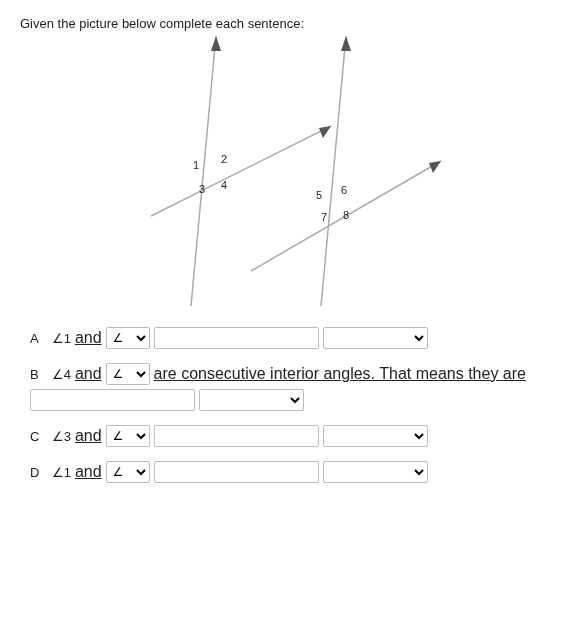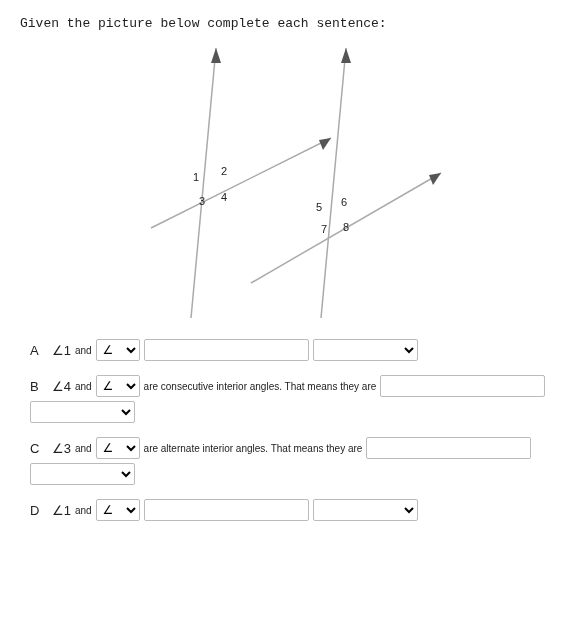--- a/index.html
+++ b/index.html
@@ -7,23 +7,21 @@
       font-family: Arial, sans-serif;
       font-size: 13px;
       background: #fff;
       width: 582px;
       min-height: 618px;
       padding: 16px 20px;
       color: #222;
     }
     .instruction {
       font-size: 13px;
-      margin-bottom: 12px;
       color: #222;
-      font-family: Liberation Mono, monospace;
     }
     .diagram-container {
       width: 100%;
       display: flex;
       justify-content: center;
       margin-bottom: 16px;
     }
     .diagram-svg {
       width: 320px;
       height: 280px;
@@ -39,22 +37,23 @@
       align-items: center;
       gap: 4px;
       flex-wrap: wrap;
     }
     .q-label {
       width: 18px;
       font-size: 13px;
       color: #222;
     }
     .q-text {
-      font-size: 10px;
+      font-size: 16px;
       color: #222;
+      text-decoration: underline;
     }
     .q-select {
       border: 1px solid #bbb;
       border-radius: 2px;
       padding: 1px 2px;
       font-size: 12px;
       background: #fff;
       height: 22px;
       min-width: 40px;
     }
@@ -156,21 +155,20 @@
     <span class="q-label">C</span>
     <span class="angle-label">∠3</span>
     <span class="q-text">and</span>
     <select class="q-select">
       <option>∠</option>
       <option>∠5</option>
       <option>∠6</option>
       <option>∠7</option>
       <option>∠8</option>
     </select>
-    <span class="q-text">are alternate interior angles.  That means they are</span>
     <input class="q-input" type="text" style="">
     <select class="q-select">
       <option></option>
       <option>equal</option>
       <option>supplementary</option>
     </select>
   </div>
 
   <div class="question-row">
     <span class="q-label">D</span>

